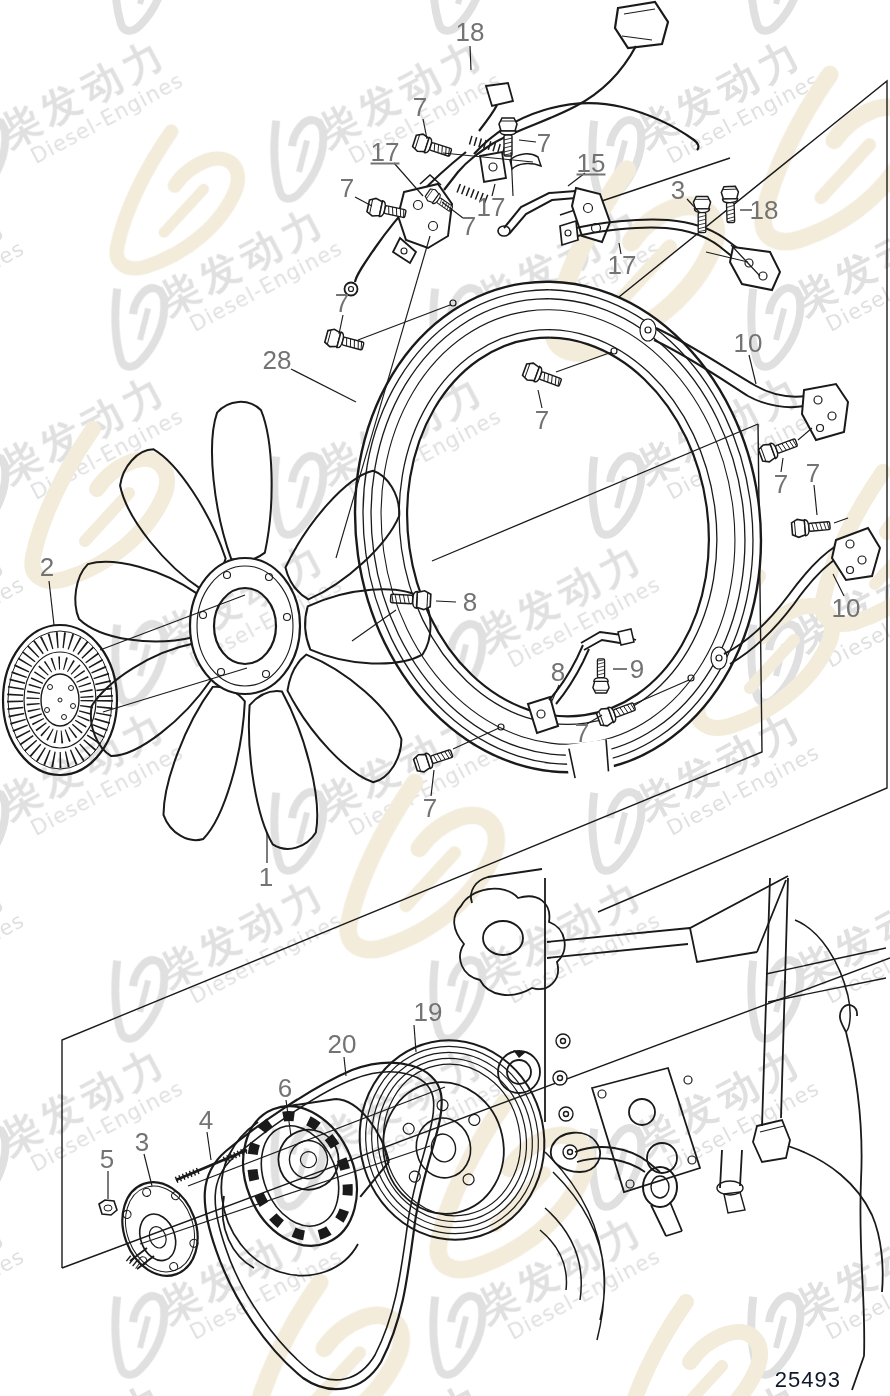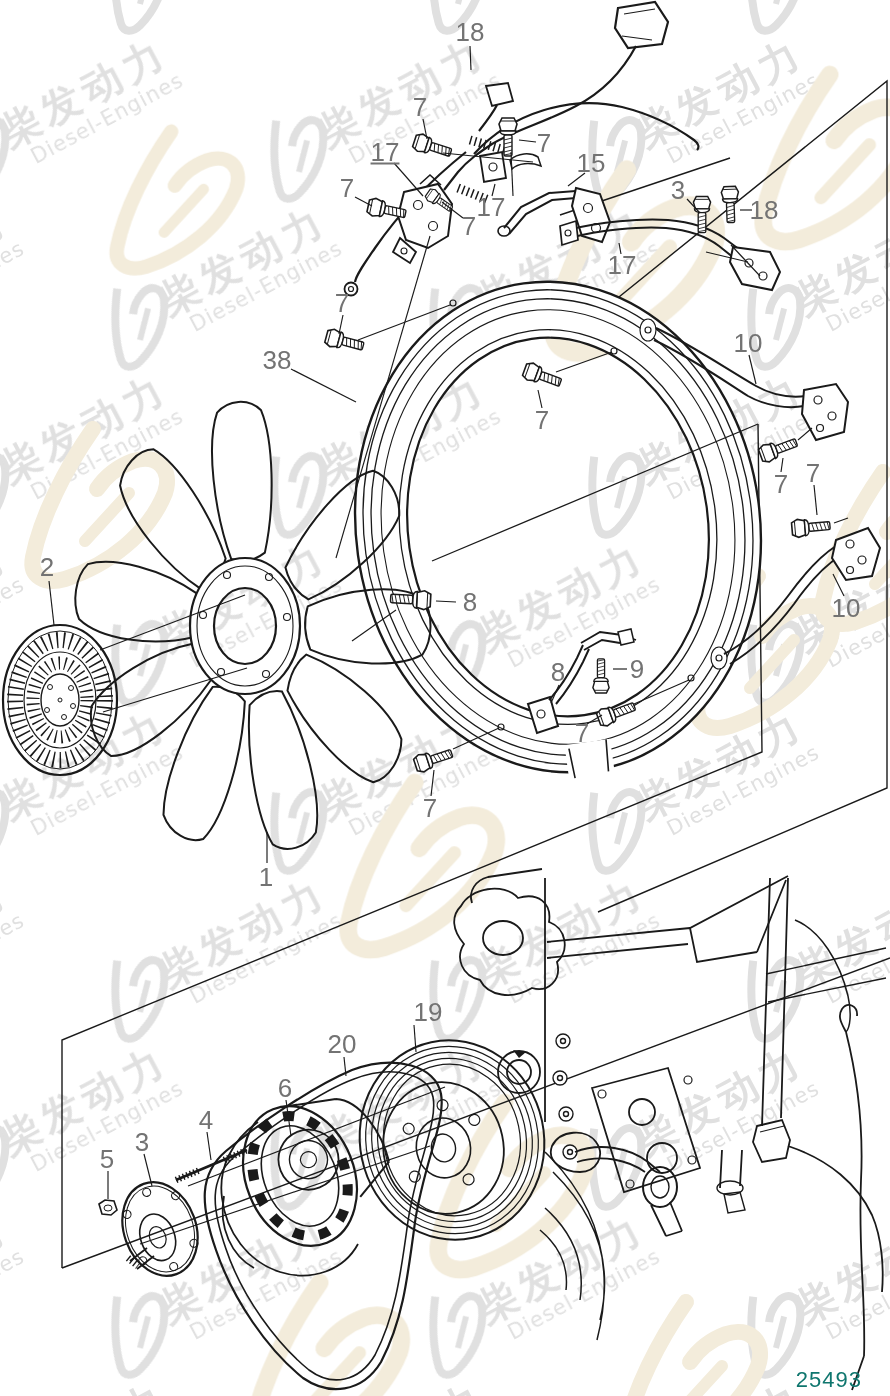--- a/index.html
+++ b/index.html
@@ -1,22 +1,22 @@
 <!DOCTYPE html>
 <html><head>
 <meta charset="utf-8">
 <style>
   html,body{margin:0;padding:0;background:#fff;}
   #stage{position:relative;width:890px;height:1396px;background:#fff;overflow:hidden;
          font-family:"Liberation Sans",sans-serif;}
   svg{position:absolute;left:0;top:0;}
   .callout{position:absolute;transform:translate(-50%,-50%);
            font:26px "Liberation Sans",sans-serif;color:#737373;white-space:nowrap;}
-  #dnum{position:absolute;right:28px;bottom:3px;font:22px "Liberation Sans",sans-serif;
-        color:#0f766e;letter-spacing:1px;}
+  #dnum{position:absolute;right:49px;bottom:3px;font:22px "Liberation Sans",sans-serif;
+        color:#0f172a;letter-spacing:1px;}
   .wm-cjk{font:bold 40px "DejaVu Sans",sans-serif;letter-spacing:6px;}
   .wm-latin{font:21px "DejaVu Sans",sans-serif;letter-spacing:1px;}
   .ln{stroke:#1a1a1a;fill:none;}
 </style>
 </head>
 <body>
 
 <div id="stage">
 
 <svg width="890" height="1396" viewBox="0 0 890 1396">
@@ -628,26 +628,26 @@
 </svg>
 
 <div id="callouts">
       <div class="callout" style="left: 470px; top: 32px;">18</div>
       <div class="callout" style="left: 420px; top: 107px;">7</div>
       <div class="callout" style="left: 385px; top: 152px; text-decoration: underline;">17</div>
       <div class="callout" style="left: 347px; top: 188px;">7</div>
       <div class="callout" style="left: 544px; top: 143px;">7</div>
       <div class="callout" style="left: 491px; top: 207px;">17</div>
       <div class="callout" style="left: 469px; top: 226px;">7</div>
-      <div class="callout" style="left: 591px; top: 163px;">15</div>
+      <div class="callout" style="left: 591px; top: 163px; text-decoration: underline;">15</div>
       <div class="callout" style="left: 622px; top: 265px;">17</div>
       <div class="callout" style="left: 678px; top: 190px;">3</div>
       <div class="callout" style="left: 764px; top: 210px;">18</div>
       <div class="callout" style="left: 342px; top: 303px;">7</div>
-      <div class="callout" style="left: 277px; top: 360px;">38</div>
+      <div class="callout" style="left: 277px; top: 360px;">28</div>
       <div class="callout" style="left: 542px; top: 420px;">7</div>
       <div class="callout" style="left: 748px; top: 343px;">10</div>
       <div class="callout" style="left: 781px; top: 484px;">7</div>
       <div class="callout" style="left: 813px; top: 473px;">7</div>
       <div class="callout" style="left: 846px; top: 608px;">10</div>
       <div class="callout" style="left: 470px; top: 602px;">8</div>
       <div class="callout" style="left: 47px; top: 567px;">2</div>
       <div class="callout" style="left: 558px; top: 672px;">8</div>
       <div class="callout" style="left: 637px; top: 669px;">9</div>
       <div class="callout" style="left: 582px; top: 733px;">7</div>

